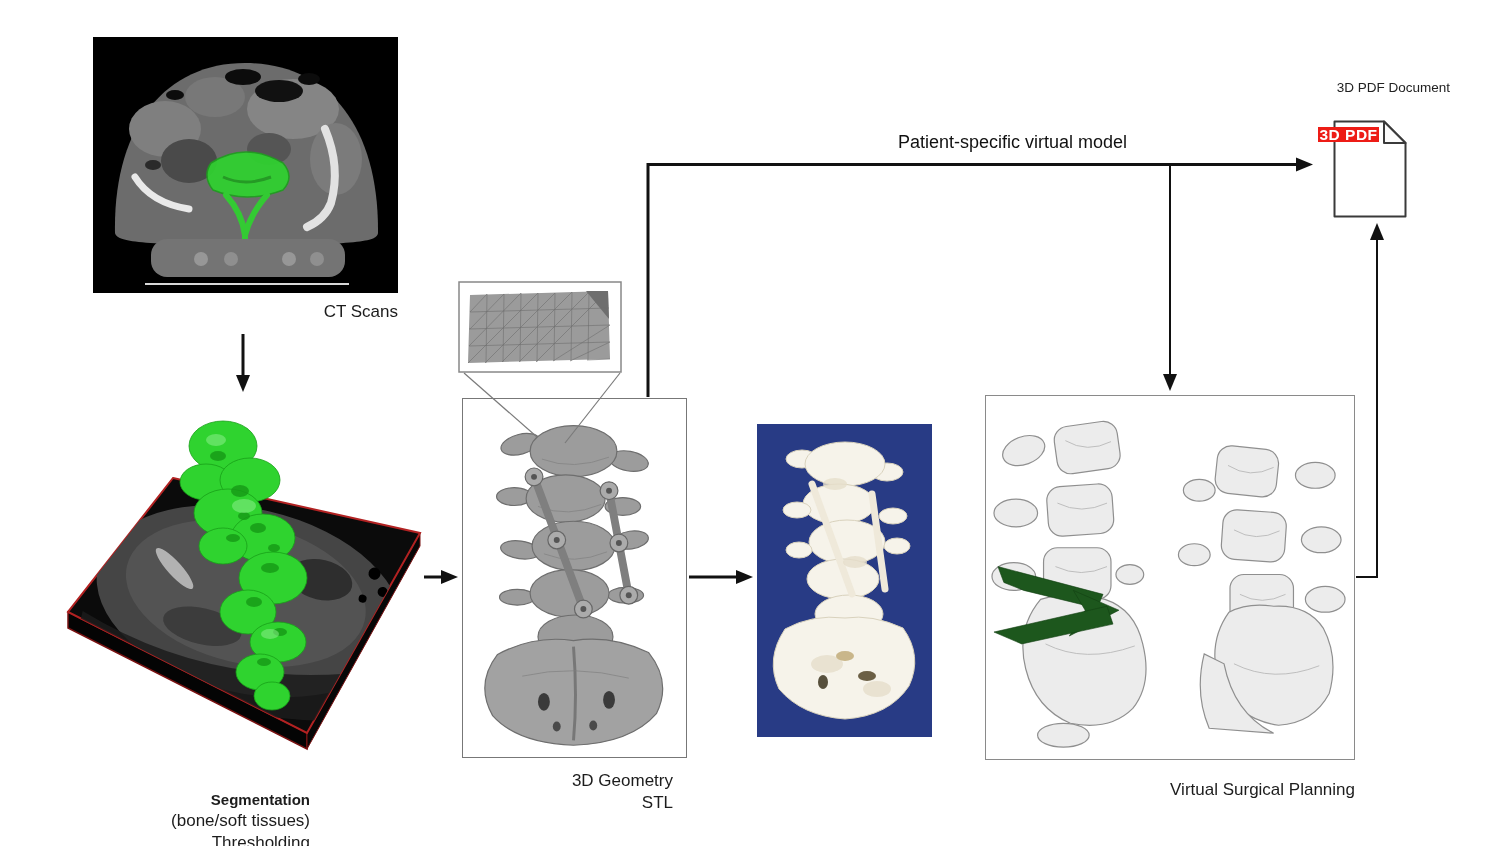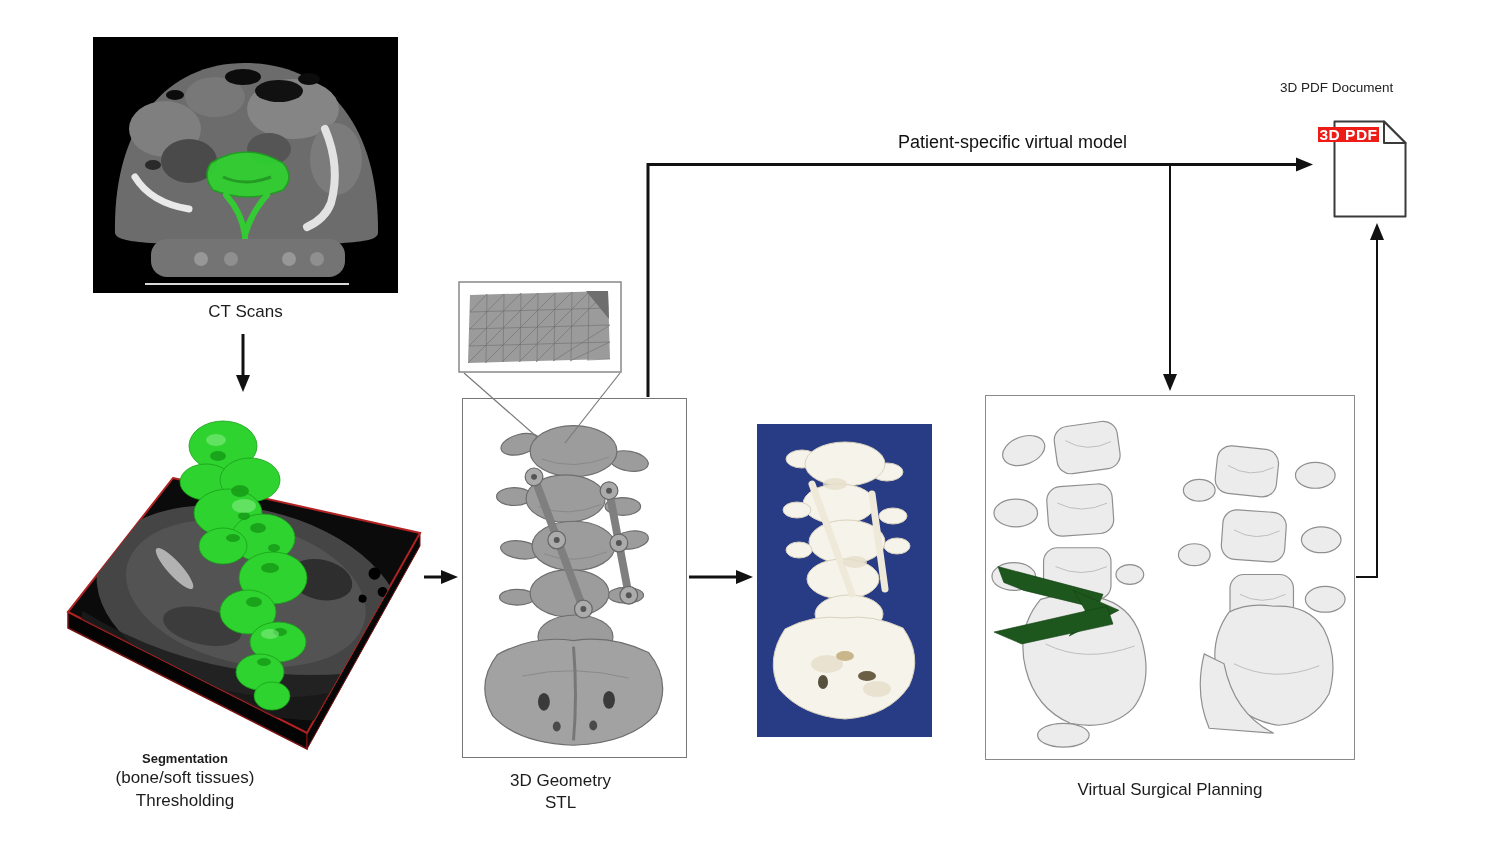--- a/index.html
+++ b/index.html
@@ -1,25 +1,25 @@
 <!DOCTYPE html>
 <html style="--segmentation-green: #2fd32f; --planning-green: #1d571d; --pdf-badge-red: #ed1c16; --photo-background-blue: #2b3f8d; --slab-edge-red: #b22222; --arrow-black: #111111;"><head>
 <meta charset="utf-8">
 <style>
   html,body{margin:0;padding:0;background:#ffffff;}
   #figure{position:relative;width:1504px;height:846px;background:#fff;overflow:hidden;
           font-family:"Liberation Sans",sans-serif;color:#1a1a1a;}
   .abs{position:absolute;}
-  .label{text-align:center;font-size:17px;line-height:1.32;color:#1c1c1c;}
-  .label .bold{font-weight:bold;font-size:13px;}
+  .label{text-align:right;font-size:17px;line-height:1.32;color:#1c1c1c;}
+  .label .bold{font-weight:bold;font-size:15px;margin-top:40px;}
   .panel-svg{display:block;}
   #stl-box{border:1.5px solid #777;background:#fff;box-sizing:border-box;}
   #vsp-box{border:1.5px solid #8a8a8a;background:#fff;box-sizing:border-box;}
   #virtual-model-label{font-weight:normal;font-size:18px;text-align:center;color:#111;}
-  #pdf-doc-label{font-size:13.5px;text-align:left;color:#222;}
+  #pdf-doc-label{font-size:13.5px;text-align:right;color:#222;}
   #pdf-badge{background:var(--pdf-badge-red,#ed1c16);color:#fff;font-weight:bold;font-size:15.5px;
              display:flex;align-items:center;justify-content:center;letter-spacing:.5px;}
   #arrows{pointer-events:none;}
 </style>
 </head>
 <body>
 
 <div id="figure">
 
   <svg id="ct-panel" class="abs panel-svg" style="left:93px;top:37px;" width="305" height="256" viewBox="0 0 305 256" aria-label="CT scan">

